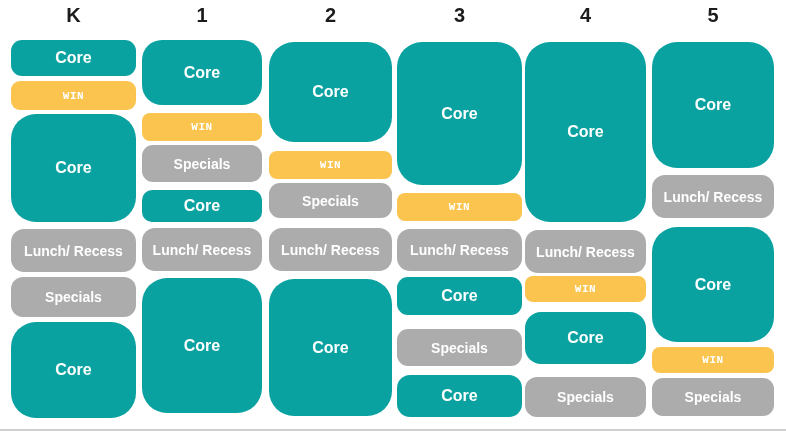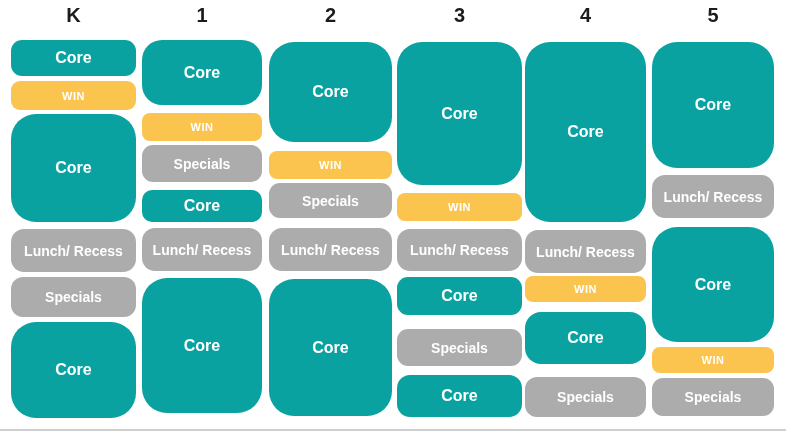--- a/index.html
+++ b/index.html
@@ -30,21 +30,21 @@
     display: flex;
     align-items: center;
     justify-content: center;
     color: #ffffff;
     font-weight: bold;
     font-size: 14px;
     box-sizing: border-box;
     text-align: center;
   }
   .block.core { background: var(--core-color); font-size: 16px; }
-  .block.win  { background: var(--win-color);  font-size: 11px; letter-spacing: 0.5px; }
+  .block.win  { background: var(--win-color);  font-size: 11px; letter-spacing: 0.5px; font-family: Liberation Mono, monospace; }
   .block.gray { background: var(--gray-color); font-size: 14px; }
   .baseline {
     position: absolute;
     left: 0;
     right: 0;
     bottom: 0;
     height: 2px;
     background: var(--baseline-color);
   }
 </style>

